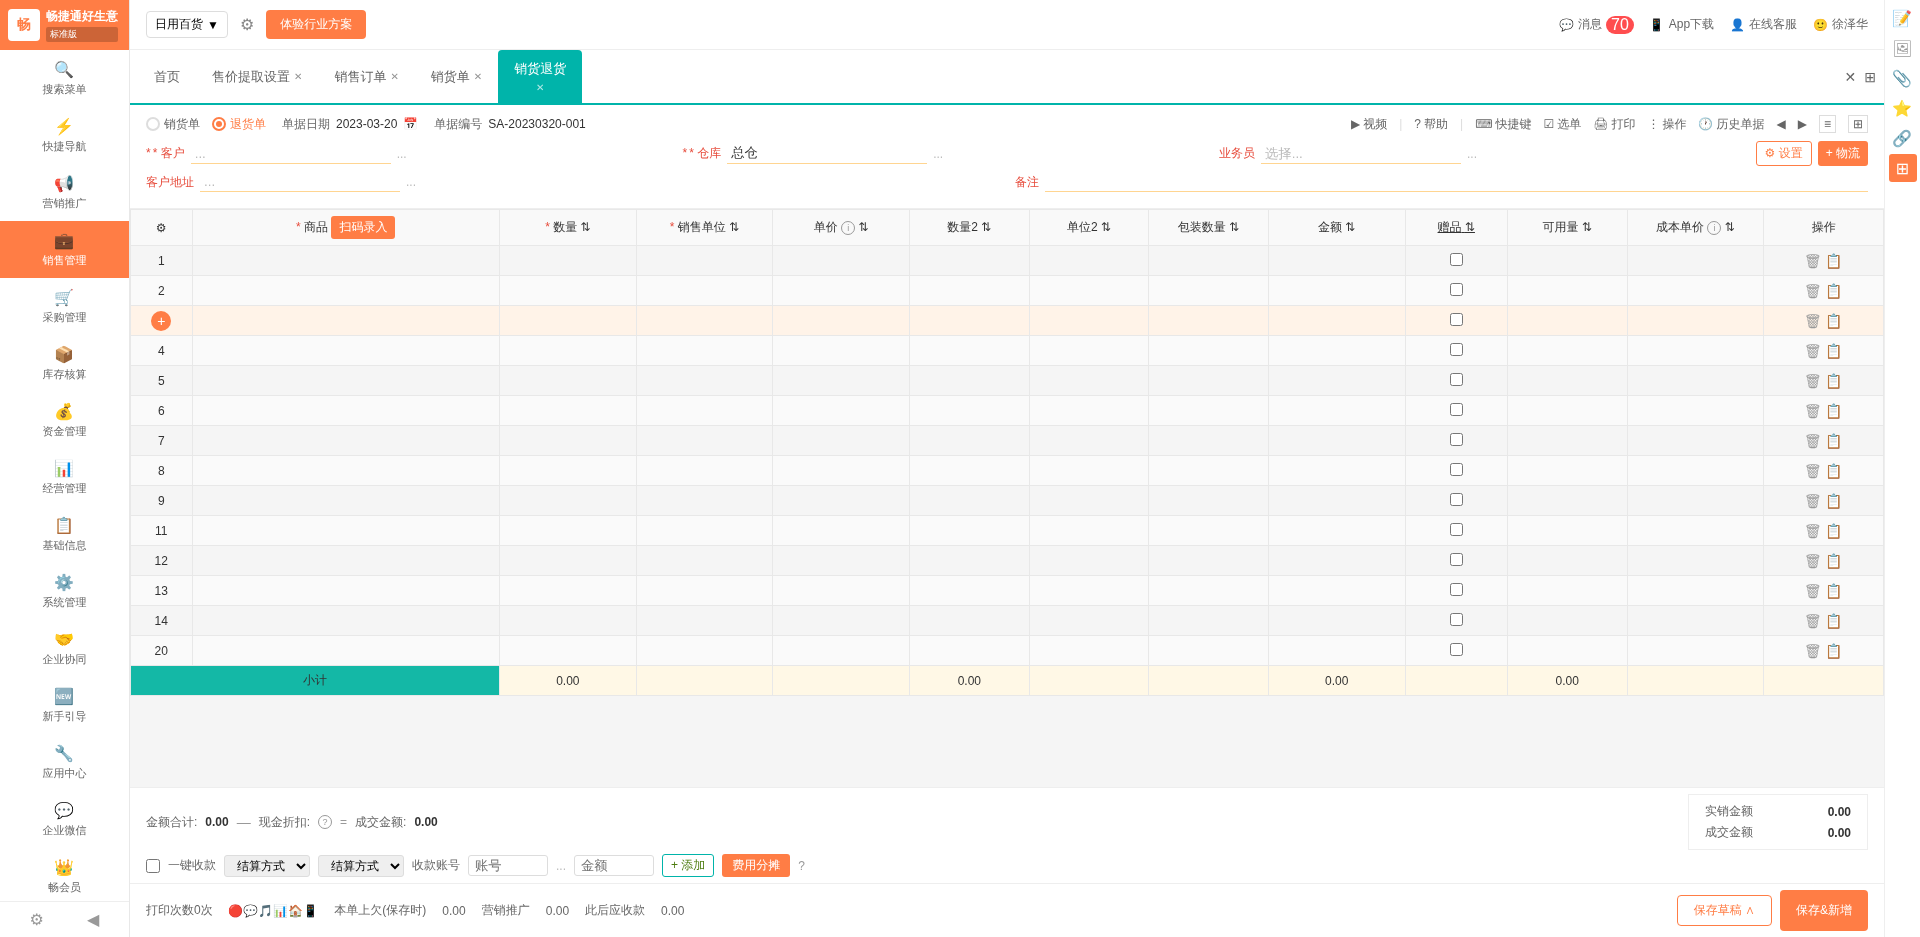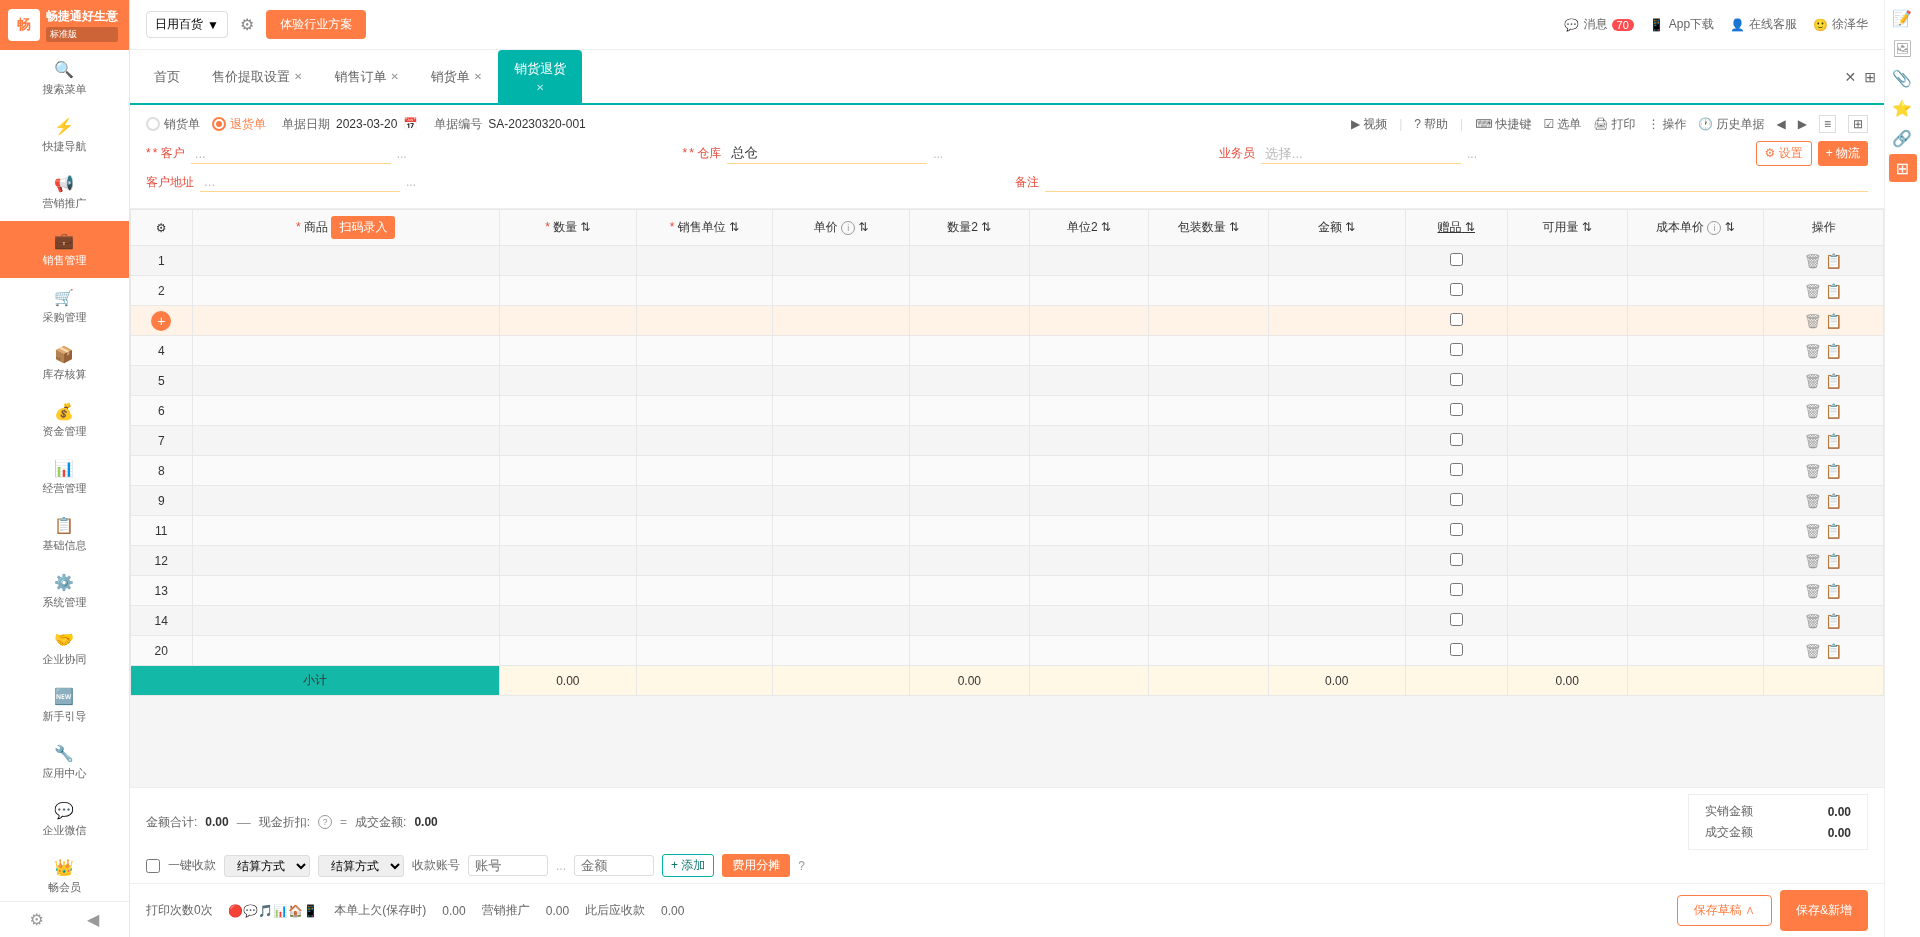--- a/index.html
+++ b/index.html
@@ -22,21 +22,21 @@
 
     
     .main { flex: 1; display: flex; flex-direction: column; overflow: hidden; }
 
     
     .topbar { height: 50px; background: #fff; display: flex; align-items: center; justify-content: space-between; padding: 0 16px; border-bottom: 1px solid #eee; flex-shrink: 0; }
     .topbar-left { display: flex; align-items: center; gap: 12px; }
     .topbar-btn { background: #ff7d45; color: #fff; border: none; padding: 6px 14px; border-radius: 4px; cursor: pointer; font-size: 12px; }
     .topbar-right { display: flex; align-items: center; gap: 16px; color: #666; font-size: 12px; }
     .topbar-right .item { display: flex; align-items: center; gap: 4px; cursor: pointer; }
-    .badge { background: #ff4d4f; color: #fff; border-radius: 10px; padding: 0 5px; font-size: 11px; }
+    .badge { background: #ff4d4f; color: #fff; border-radius: 10px; padding: 0 5px; font-size: 16px; }
     .topbar-setting { color: #888; font-size: 16px; cursor: pointer; }
     .topbar-dropdown { display: flex; align-items: center; gap: 4px; border: 1px solid #ddd; padding: 4px 8px; border-radius: 4px; cursor: pointer; }
 
     
     .tabbar { background: #fff; display: flex; align-items: center; border-bottom: 2px solid #00b4aa; flex-shrink: 0; padding: 0 8px; }
     .tab { padding: 10px 16px; cursor: pointer; color: #666; font-size: 13px; white-space: nowrap; display: flex; align-items: center; gap: 4px; }
     .tab.active { background: #00b4aa; color: #fff; border-radius: 4px 4px 0 0; flex-direction: column; }
     .tab .close-btn { font-size: 10px; opacity: 0.7; }
     .tab-actions { margin-left: auto; display: flex; gap: 8px; color: #666; }
     .tab-action-btn { cursor: pointer; font-size: 14px; }
@@ -94,21 +94,21 @@
     .footer { background: #fff; border-top: 1px solid #eee; padding: 6px 16px; flex-shrink: 0; }
     .footer-row1 { display: flex; align-items: center; gap: 8px; margin-bottom: 4px; }
     .footer-label { color: #666; }
     .footer-value { color: #333; font-weight: bold; }
     .minus-btn { color: #999; font-size: 14px; }
     .equals-sign { color: #999; }
     .footer-row2 { display: flex; align-items: center; gap: 8px; }
     .checkbox-small { width: 14px; height: 14px; }
     .select-box { border: 1px solid #ddd; padding: 2px 8px; border-radius: 3px; font-size: 12px; cursor: pointer; }
     .amount-input { border: 1px solid #ddd; padding: 2px 6px; width: 80px; border-radius: 3px; }
-    .add-btn-green { background: transparent; border: 1px solid #00b4aa; color: #0f766e; padding: 2px 8px; border-radius: 3px; cursor: pointer; font-size: 12px; }
+    .add-btn-green { background: transparent; border: 1px solid #00b4aa; color: #4d7c0f; padding: 2px 8px; border-radius: 3px; cursor: pointer; font-size: 12px; }
     .fee-btn { background: #ff7d45; color: #fff; border: none; padding: 3px 10px; border-radius: 3px; cursor: pointer; font-size: 12px; }
     .help-icon { color: #999; cursor: pointer; }
 
     
     .status-bar { background: #fff; border-top: 1px solid #eee; display: flex; align-items: center; justify-content: space-between; padding: 6px 16px; flex-shrink: 0; }
     .status-left { display: flex; align-items: center; gap: 16px; color: #666; font-size: 12px; }
     .status-right { display: flex; align-items: center; gap: 8px; }
     .save-draft-btn { background: #fff; border: 1px solid #ff7d45; color: #ff7d45; padding: 6px 16px; border-radius: 4px; cursor: pointer; font-size: 12px; }
     .save-new-btn { background: #ff7d45; color: #fff; border: none; padding: 12px 16px; border-radius: 4px; cursor: pointer; font-size: 12px; }
     .summary-row { display: flex; justify-content: space-between; align-items: center; padding: 2px 0; }

